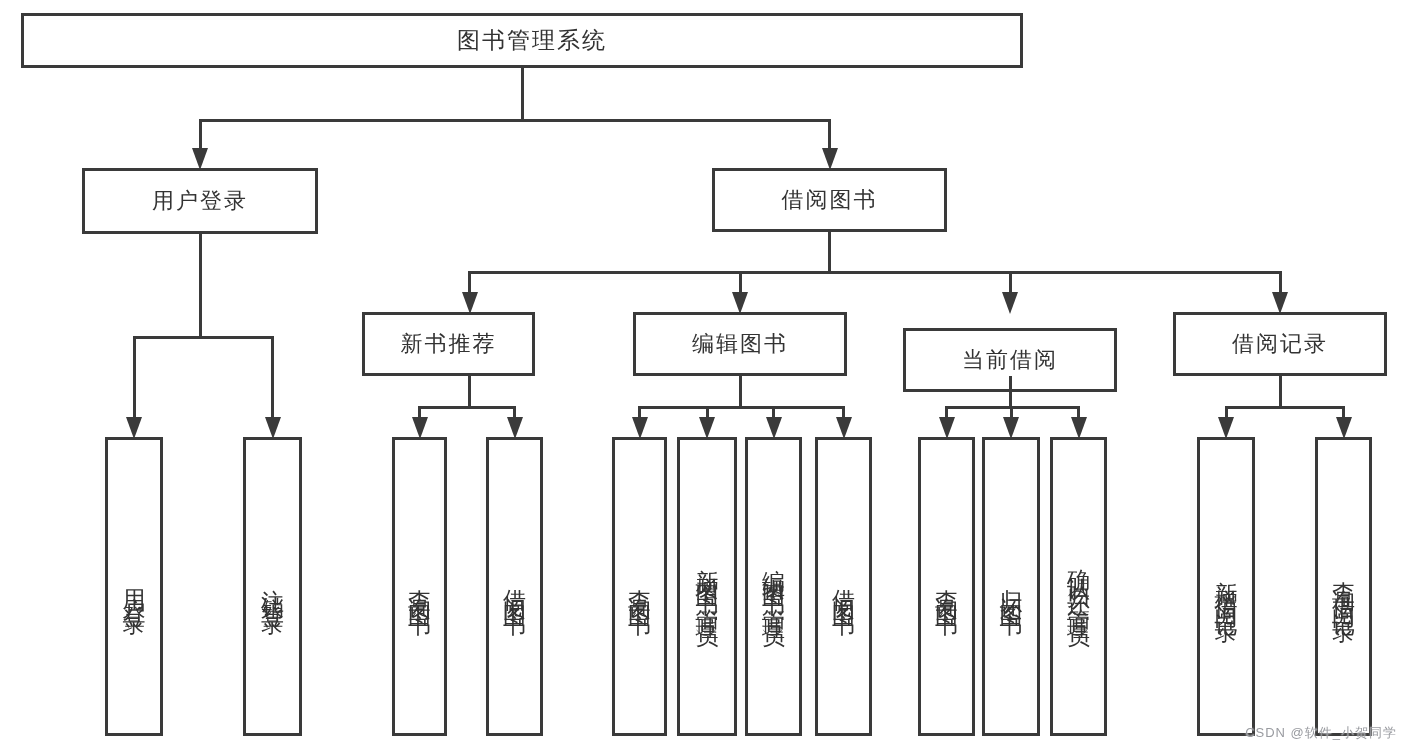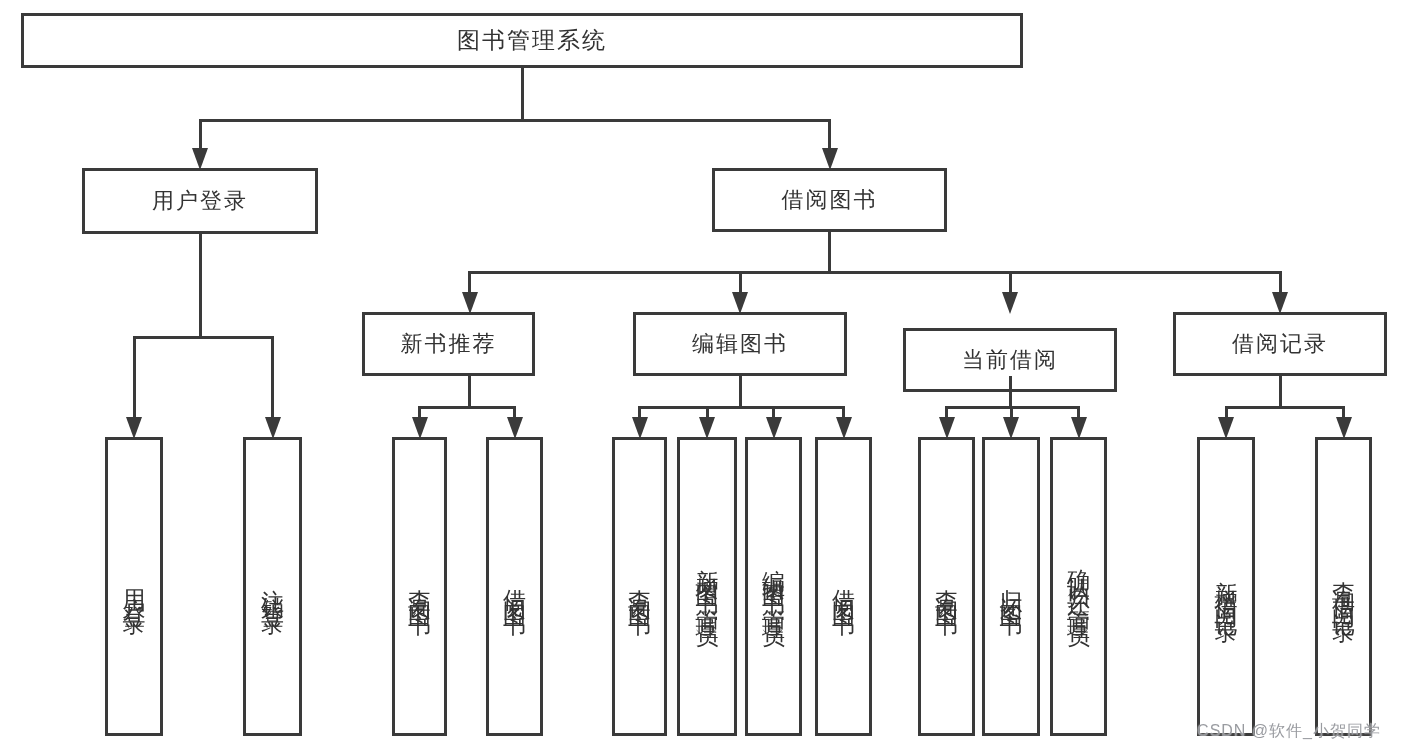--- a/index.html
+++ b/index.html
@@ -34,23 +34,23 @@
   .line { position: absolute; background: #3a3a3a; }
   .arrow {
     position: absolute;
     width: 0; height: 0;
     border-left: 8px solid transparent;
     border-right: 8px solid transparent;
     border-top: 22px solid #3a3a3a;
   }
   .watermark {
     position: absolute;
-    right: 24px;
+    right: 8px;
     bottom: 5px;
-    font-size: 16px;
+    font-size: 13px;
     color: rgba(148, 150, 155, 0.95);
     text-shadow: 0 0 2px #ffffff;
     letter-spacing: 1px;
     z-index: 10;
     white-space: nowrap;
   }
 </style>
 </head>
 <body>
 

